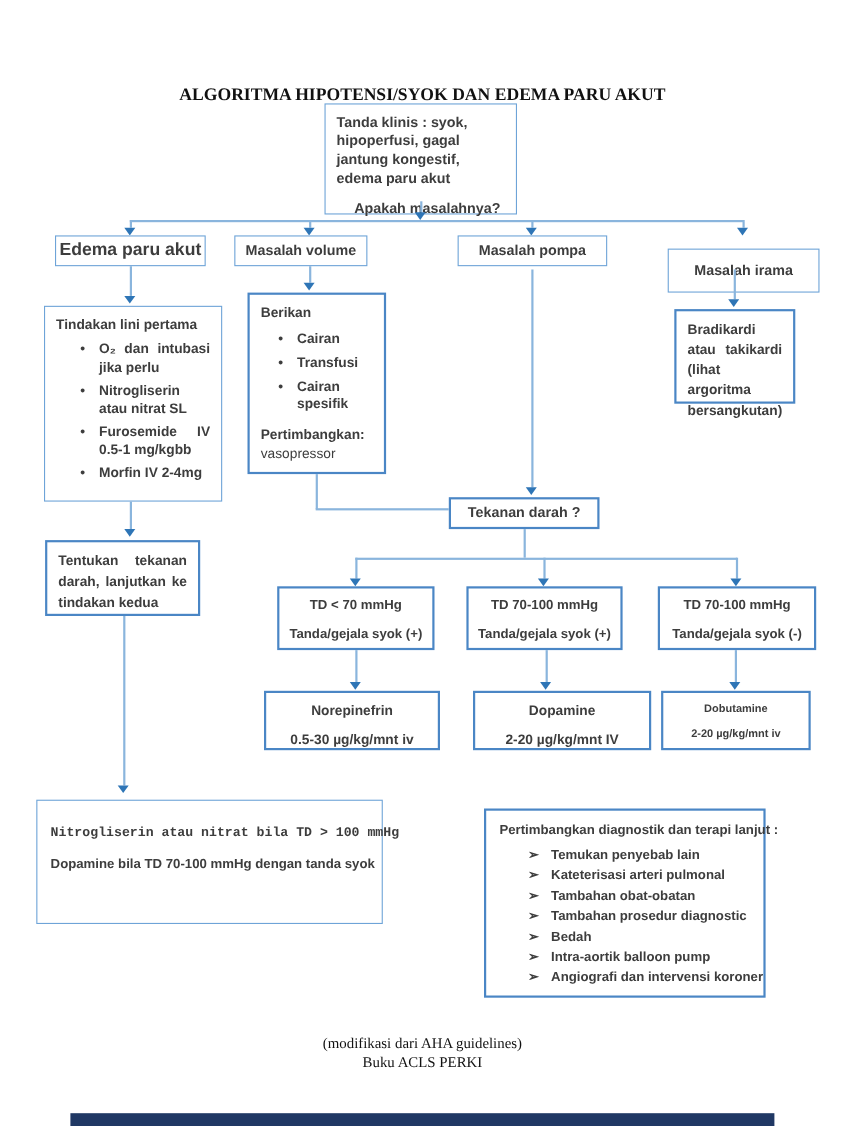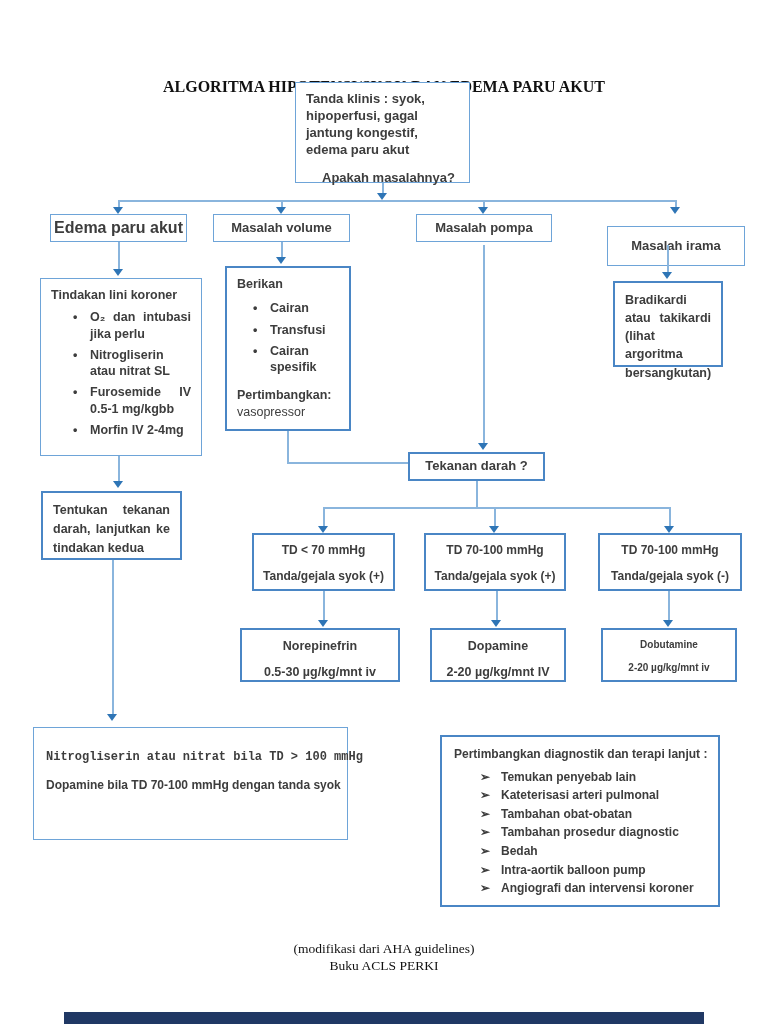--- a/index.html
+++ b/index.html
@@ -24,53 +24,53 @@
   .nowrap{white-space:nowrap;}
   .footer{position:absolute;top:941px;left:0;width:768px;text-align:center;
       font-family:"Liberation Serif",serif;font-size:13.5px;color:#111;line-height:1.25;}
   .bottombar{position:absolute;left:64px;top:1012px;width:640px;height:12px;background:var(--c-bar);}
 </style>
 </head>
 <body>
 
 <div class="page-title">ALGORITMA HIPOTENSI/SYOK DAN EDEMA PARU AKUT</div>
 
-<div class="box pad" style="left:295px;top:82px;width:175px;height:101px;font-size:13px;">
+<div class="box pad" style="left:295px;top:94px;width:175px;height:101px;font-size:13px;">
   <div>Tanda klinis : syok, hipoperfusi, gagal jantung kongestif, edema paru akut</div>
   <div style="margin-top:11px;margin-left:16px;">Apakah masalahnya?</div>
 </div>
 
 <div class="vl" style="left:382px;top:183px;height:10px;"></div>
 <div class="ad" style="left:377px;top:193px;"></div>
 <div class="hl" style="left:118px;top:200px;width:558px;"></div>
 <div class="vl" style="left:118px;top:200px;height:7px;"></div>
 <div class="ad" style="left:113px;top:207px;"></div>
 <div class="vl" style="left:281px;top:200px;height:7px;"></div>
 <div class="ad" style="left:276px;top:207px;"></div>
 <div class="vl" style="left:483px;top:200px;height:7px;"></div>
 <div class="ad" style="left:478px;top:207px;"></div>
 <div class="vl" style="left:675px;top:200px;height:7px;"></div>
 <div class="ad" style="left:670px;top:207px;"></div>
 
 <div class="box center" style="left:50px;top:214px;width:137px;height:28px;font-size:16px;">Edema paru akut</div>
-<div class="box center" style="left:213px;top:214px;width:137px;height:28px;font-size:13px;">Masalah volume</div>
+<div class="box center" style="left:213px;top:214px;width:121px;height:28px;font-size:13px;">Masalah volume</div>
 <div class="box center" style="left:416px;top:214px;width:136px;height:28px;font-size:13px;">Masalah pompa</div>
 <div class="box center" style="left:607px;top:226px;width:138px;height:40px;font-size:13px;">Masalah irama</div>
 
 <div class="vl" style="left:118px;top:242px;height:27px;"></div>
 <div class="ad" style="left:113px;top:269px;"></div>
 <div class="vl" style="left:281px;top:242px;height:15px;"></div>
 <div class="ad" style="left:276px;top:257px;"></div>
 <div class="vl" style="left:667px;top:245px;height:27px;"></div>
 <div class="ad" style="left:662px;top:272px;"></div>
 <div class="vl" style="left:483px;top:245px;height:198px;"></div>
 <div class="ad" style="left:478px;top:443px;"></div>
 
 <div class="box pad" style="left:40px;top:278px;width:162px;height:178px;font-size:12.5px;">
-  <div>Tindakan lini koroner</div>
+  <div>Tindakan lini pertama</div>
   <div style="margin-left:22px;margin-top:6px;">
     <div class="li just">
         <span class="b">•</span>
         <span>O₂ dan intubasi jika perlu</span>
       </div>
     <div class="li just">
         <span class="b">•</span>
         <span>Nitrogliserin atau nitrat SL</span>
       </div>
     <div class="li just">
@@ -142,38 +142,38 @@
 <div class="ad" style="left:318px;top:620px;"></div>
 <div class="vl" style="left:496px;top:591px;height:29px;"></div>
 <div class="ad" style="left:491px;top:620px;"></div>
 <div class="vl" style="left:668px;top:591px;height:29px;"></div>
 <div class="ad" style="left:663px;top:620px;"></div>
 
 <div class="box strong twoline" style="left:240px;top:628px;width:160px;height:54px;text-align:center;font-size:12.5px;">
   <div class="l1 nowrap">Norepinefrin</div>
   <div class="l2 nowrap">0.5-30 µg/kg/mnt iv</div>
 </div>
-<div class="box strong twoline" style="left:430px;top:628px;width:136px;height:54px;text-align:center;font-size:12.5px;">
+<div class="box strong twoline" style="left:430px;top:628px;width:162px;height:54px;text-align:center;font-size:12.5px;">
   <div class="l1 nowrap">Dopamine</div>
   <div class="l2 nowrap">2-20 µg/kg/mnt IV</div>
 </div>
 <div class="box strong twoline" style="left:601px;top:628px;width:136px;height:54px;text-align:center;font-size:10px;">
   <div class="l1 nowrap">Dobutamine</div>
   <div class="l2 nowrap">2-20 µg/kg/mnt iv</div>
 </div>
 
 <div class="vl" style="left:112px;top:560px;height:154px;"></div>
 <div class="ad" style="left:107px;top:714px;"></div>
 
 <div class="box" style="left:33px;top:727px;width:315px;height:113px;font-size:12px;padding:10px 12px;">
   <div class="nowrap" style="margin-top:12px;font-family:Liberation Mono, monospace;">Nitrogliserin atau nitrat bila TD &gt; 100 mmHg</div>
   <div class="nowrap" style="margin-top:12px;">Dopamine bila TD 70-100 mmHg dengan tanda syok</div>
 </div>
 
-<div class="box strong" style="left:440px;top:735px;width:280px;height:172px;font-size:12px;padding:10px 12px;">
+<div class="box strong" style="left:440px;top:735px;width:256px;height:172px;font-size:12px;padding:10px 12px;">
   <div class="nowrap">Pertimbangkan diagnostik dan terapi lanjut :</div>
   <div style="margin-left:26px;margin-top:7px;">
     <div class="li nowrap" style="margin-top:3px;">
         <span class="b" style="flex-basis:12px;">➢</span>
         <span>Temukan penyebab lain</span>
       </div>
     <div class="li nowrap" style="margin-top:3px;">
         <span class="b" style="flex-basis:12px;">➢</span>
         <span>Kateterisasi arteri pulmonal</span>
       </div>

